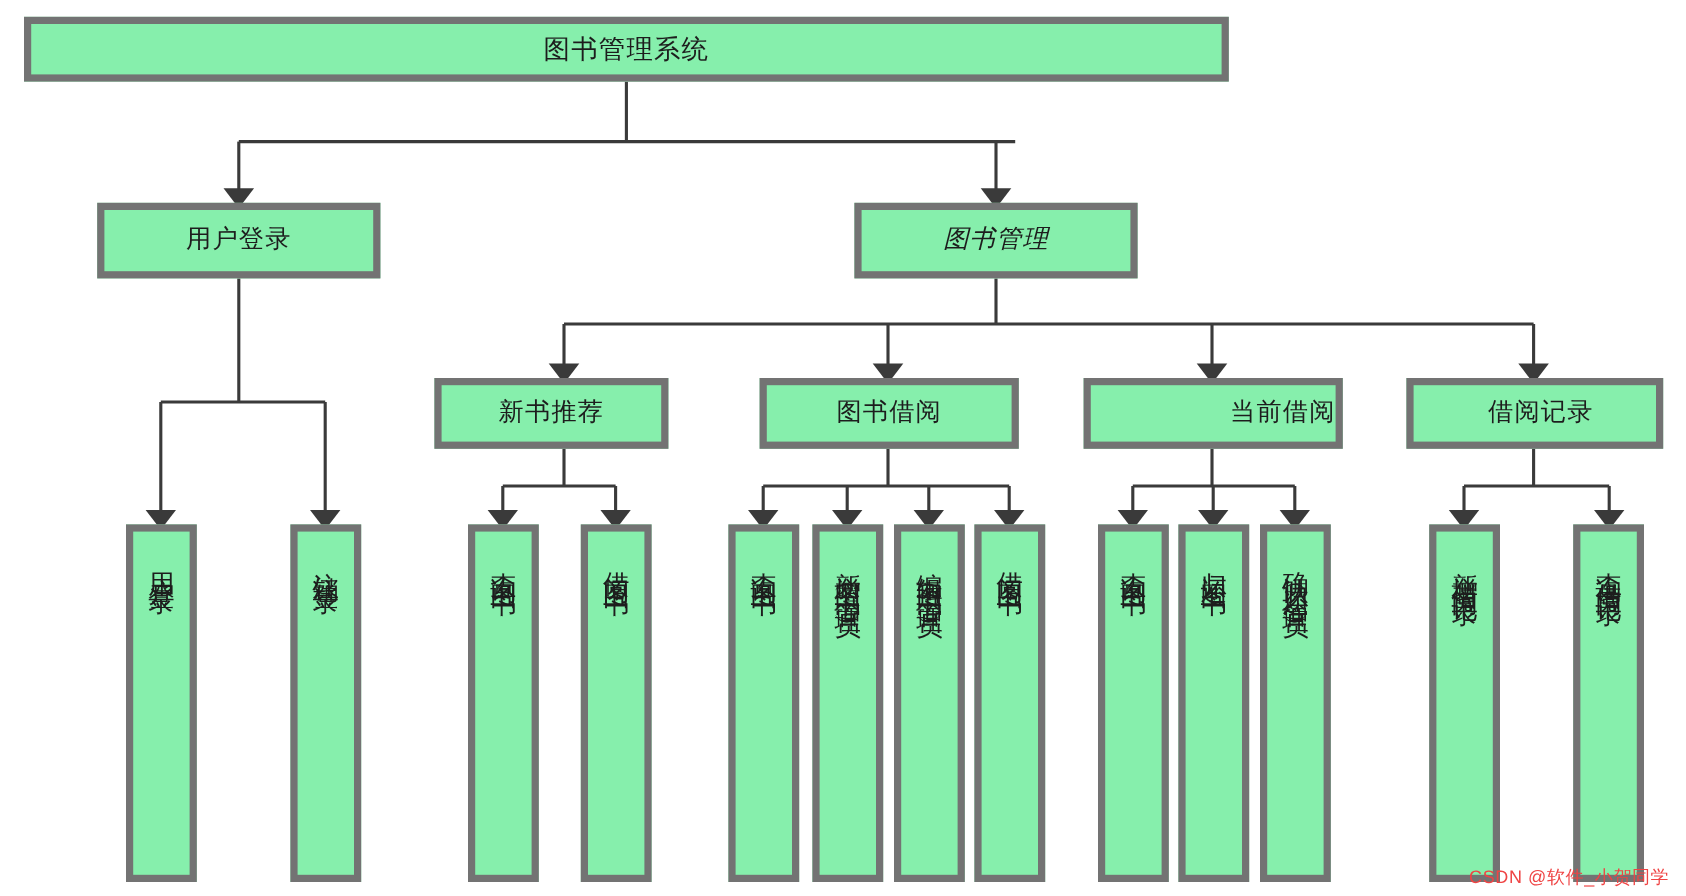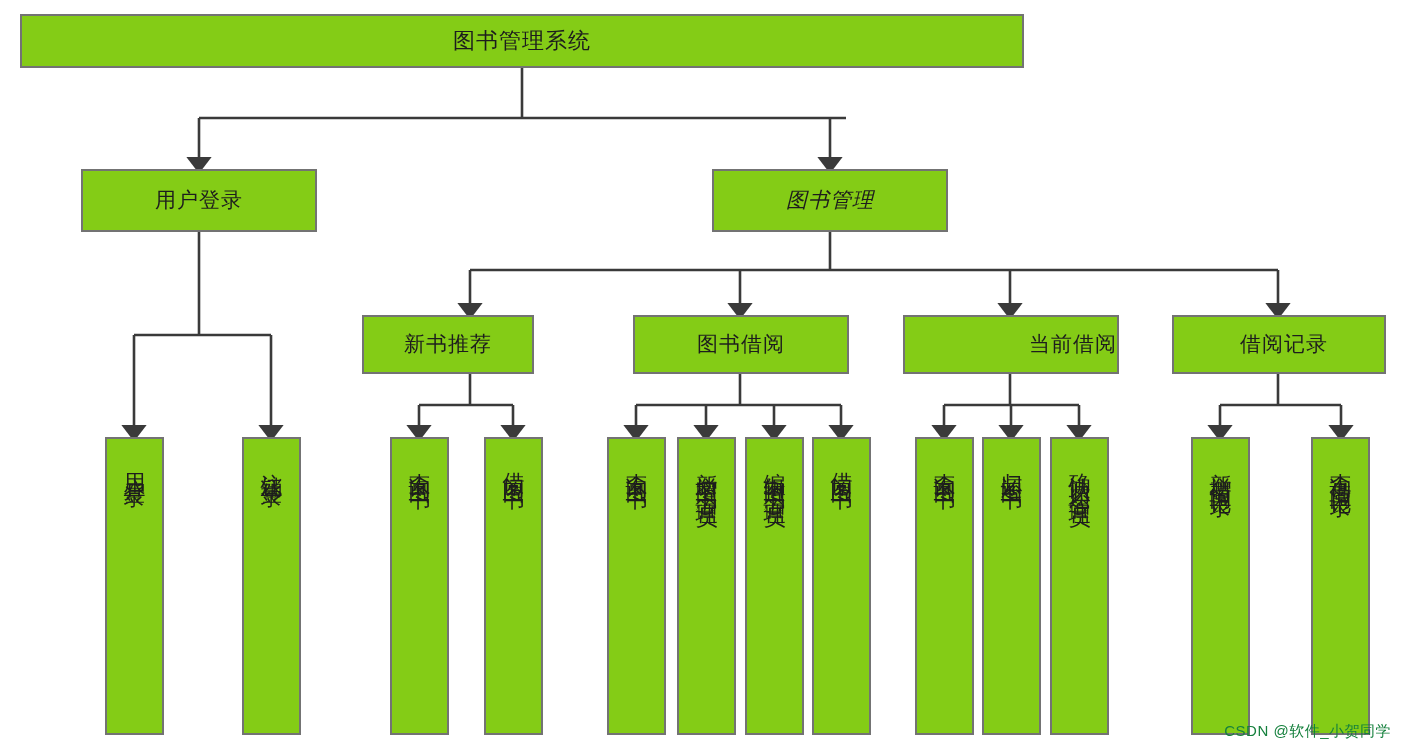--- a/index.html
+++ b/index.html
@@ -1,38 +1,38 @@
 <!DOCTYPE html>
 <html><head>
 <meta charset="utf-8">
 <style>
   html,body{margin:0;padding:0;background:#fff;}
   body{font-family:"Liberation Sans","DejaVu Sans",sans-serif;}
   #stage{position:relative;width:1405px;height:747px;background:#ffffff;overflow:hidden;}
   svg.edges{position:absolute;left:0;top:0;width:1405px;height:747px;}
 
-  .node{position:absolute;box-sizing:border-box;background:#84cc16;
-        border:2px solid #737373;display:flex;align-items:center;justify-content:center;
+  .node{position:absolute;box-sizing:border-box;background:#86efac;
+        border:6px solid #737373;display:flex;align-items:center;justify-content:center;
         color:#1d1d1d;}
   .node .lbl{line-height:1.18;text-align:center;}
 
   .h-node .lbl{font-size:21px;letter-spacing:1px;white-space:nowrap;}
   .root .lbl{font-size:22px;letter-spacing:1px;}
 
   .v-node{align-items:flex-start;justify-content:center;padding-top:16px;}
   .v-node .lbl{
       writing-mode:vertical-rl;
       text-orientation:upright;
       font-size:22px;
       letter-spacing:5px;
       line-height:1;
       white-space:nowrap;
   }
 
-  .watermark{position:absolute;right:14px;bottom:6px;font-size:15px;color:#15803d;
+  .watermark{position:absolute;right:14px;bottom:6px;font-size:15px;color:#ef4444;
              letter-spacing:0.5px;white-space:nowrap;}
 </style>
 </head>
 <body>
 
 <div id="stage">
 
   <svg class="edges" viewBox="0 0 1405 747">
     <defs>
       <marker id="arw" markerWidth="11" markerHeight="11" refX="1.2" refY="5.5" orient="auto" markerUnits="strokeWidth">
@@ -87,21 +87,21 @@
     <span class="lbl">图书管理系统</span>
   </div>
 
   <div class="node h-node" style="left:81px;top:169px;width:236px;height:63px;">
     <span class="lbl">用户登录</span>
   </div>
   <div class="node h-node" style="left:712px;top:169px;width:236px;height:63px;font-style:italic;">
     <span class="lbl">图书管理</span>
   </div>
 
-  <div class="node h-node" style="left:362px;top:315px;width:172px;height:59px;">
+  <div class="node h-node" style="left:362px;top:315px;width:195px;height:59px;">
     <span class="lbl">新书推荐</span>
   </div>
   <div class="node h-node" style="left:633px;top:315px;width:216px;height:59px;">
     <span class="lbl">图书借阅</span>
   </div>
   <div class="node h-node" style="left:903px;top:315px;width:216px;height:59px;justify-content:flex-end;">
     <span class="lbl">当前借阅</span>
   </div>
   <div class="node h-node" style="left:1172px;top:315px;width:214px;height:59px;padding-left:10px;">
     <span class="lbl">借阅记录</span>

